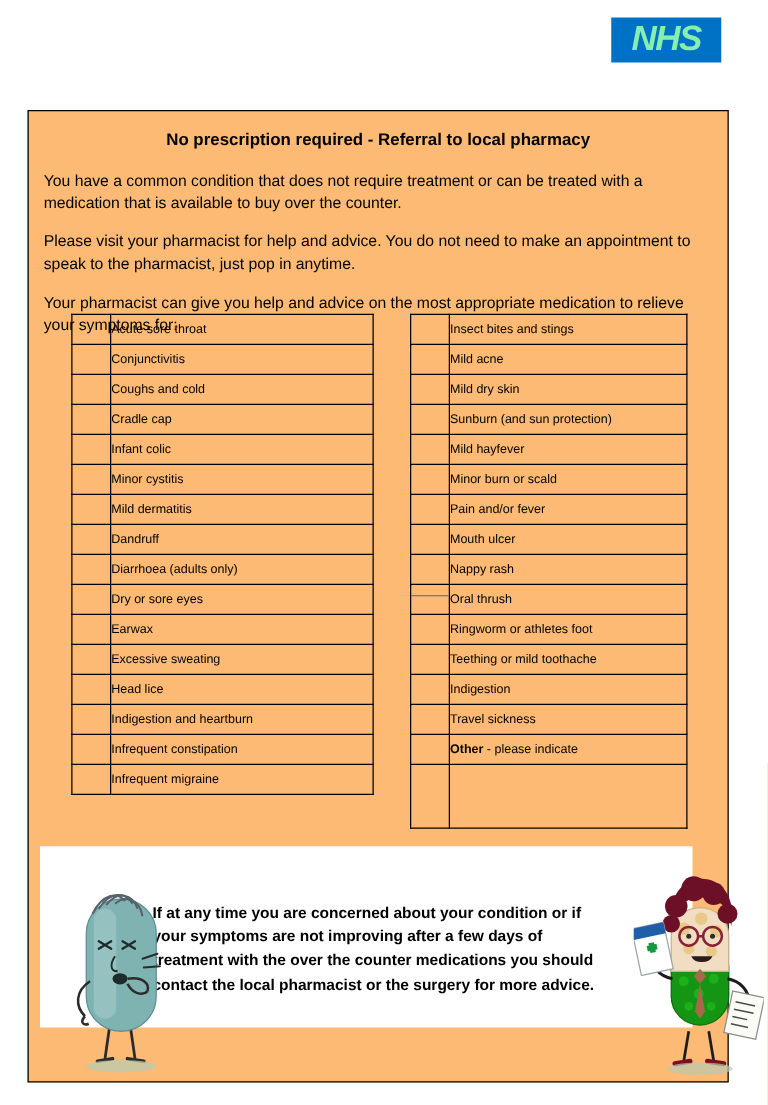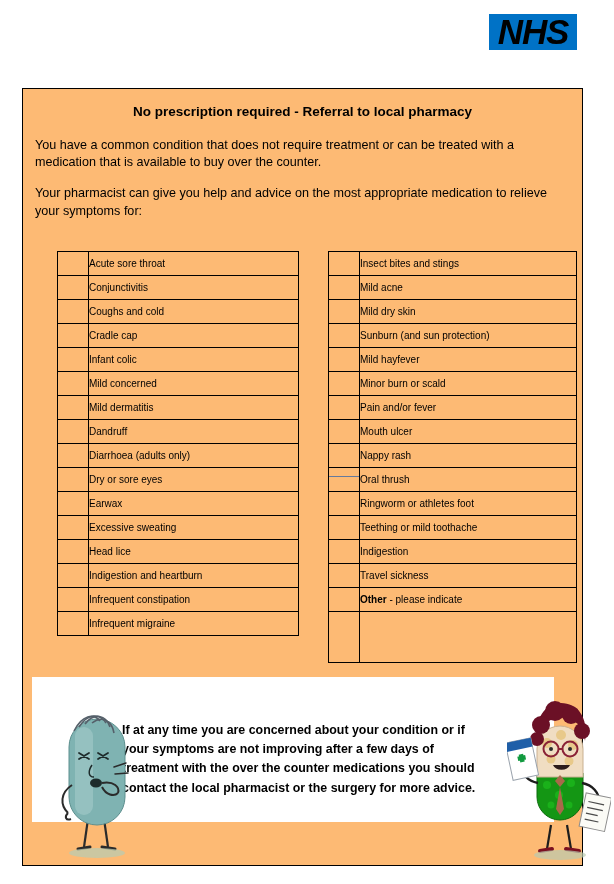--- a/index.html
+++ b/index.html
@@ -22,25 +22,25 @@
     left: 489px;
     top: 14px;
     width: 88px;
     height: 36px;
     background: #0072c6;
     display: flex;
     align-items: center;
     justify-content: center;
   }
   .nhs-logo .nhs-text {
-    color: #000000;
+    color: #86efac;
     font-family: "Liberation Sans", sans-serif;
     font-weight: bold;
     font-style: italic;
-    font-size: 35px;
+    font-size: 28px;
     letter-spacing: -1.2px;
     line-height: 1;
     transform: translateY(-1px);
   }
 
   
   .green-panel {
     position: absolute;
     left: 22px;
     top: 88px;
@@ -73,21 +73,21 @@
     top: 162px;
     width: 100%;
     height: 420px;
   }
 
   .list-col {
     position: absolute;
     top: 0;
   }
   .list-col.left  { left: 34px;  width: 242px; }
-  .list-col.right { left: 305px; width: 249px; }
+  .list-col.right { left: 305px; width: 222px; }
 
   table.checklist {
     border-collapse: collapse;
     width: 100%;
     table-layout: fixed;
   }
   table.checklist td {
     border: 1.3px solid #000000;
     height: 23px;
     padding: 0;
@@ -150,20 +150,21 @@
 
 <div class="nhs-logo">
   <span class="nhs-text">NHS</span>
 </div>
 
 <div class="green-panel">
 
   <div class="panel-title">No prescription required - Referral to local pharmacy</div>
 
   <div class="panel-para first">You have a common condition that does not require treatment or can be treated with a medication that is available to buy over the counter.</div>
+  <div class="panel-para">Please visit your pharmacist for help and advice. You do not need to make an appointment to speak to the pharmacist, just pop in anytime.</div>
   <div class="panel-para">Your pharmacist can give you help and advice on the most appropriate medication to relieve your symptoms for:</div>
 
   <div class="lists-wrap">
 
     <div class="list-col left">
       <table class="checklist">
         <tbody id="left-body">
             <tr>
               <td class="chk"></td>
               <td class="label">Acute sore throat</td>
@@ -179,21 +180,21 @@
             <tr>
               <td class="chk"></td>
               <td class="label">Cradle cap</td>
             </tr>
             <tr>
               <td class="chk"></td>
               <td class="label">Infant colic</td>
             </tr>
             <tr>
               <td class="chk"></td>
-              <td class="label">Mild concerned</td>
+              <td class="label">Minor cystitis</td>
             </tr>
             <tr>
               <td class="chk"></td>
               <td class="label">Mild dermatitis</td>
             </tr>
             <tr>
               <td class="chk"></td>
               <td class="label">Dandruff</td>
             </tr>
             <tr>

